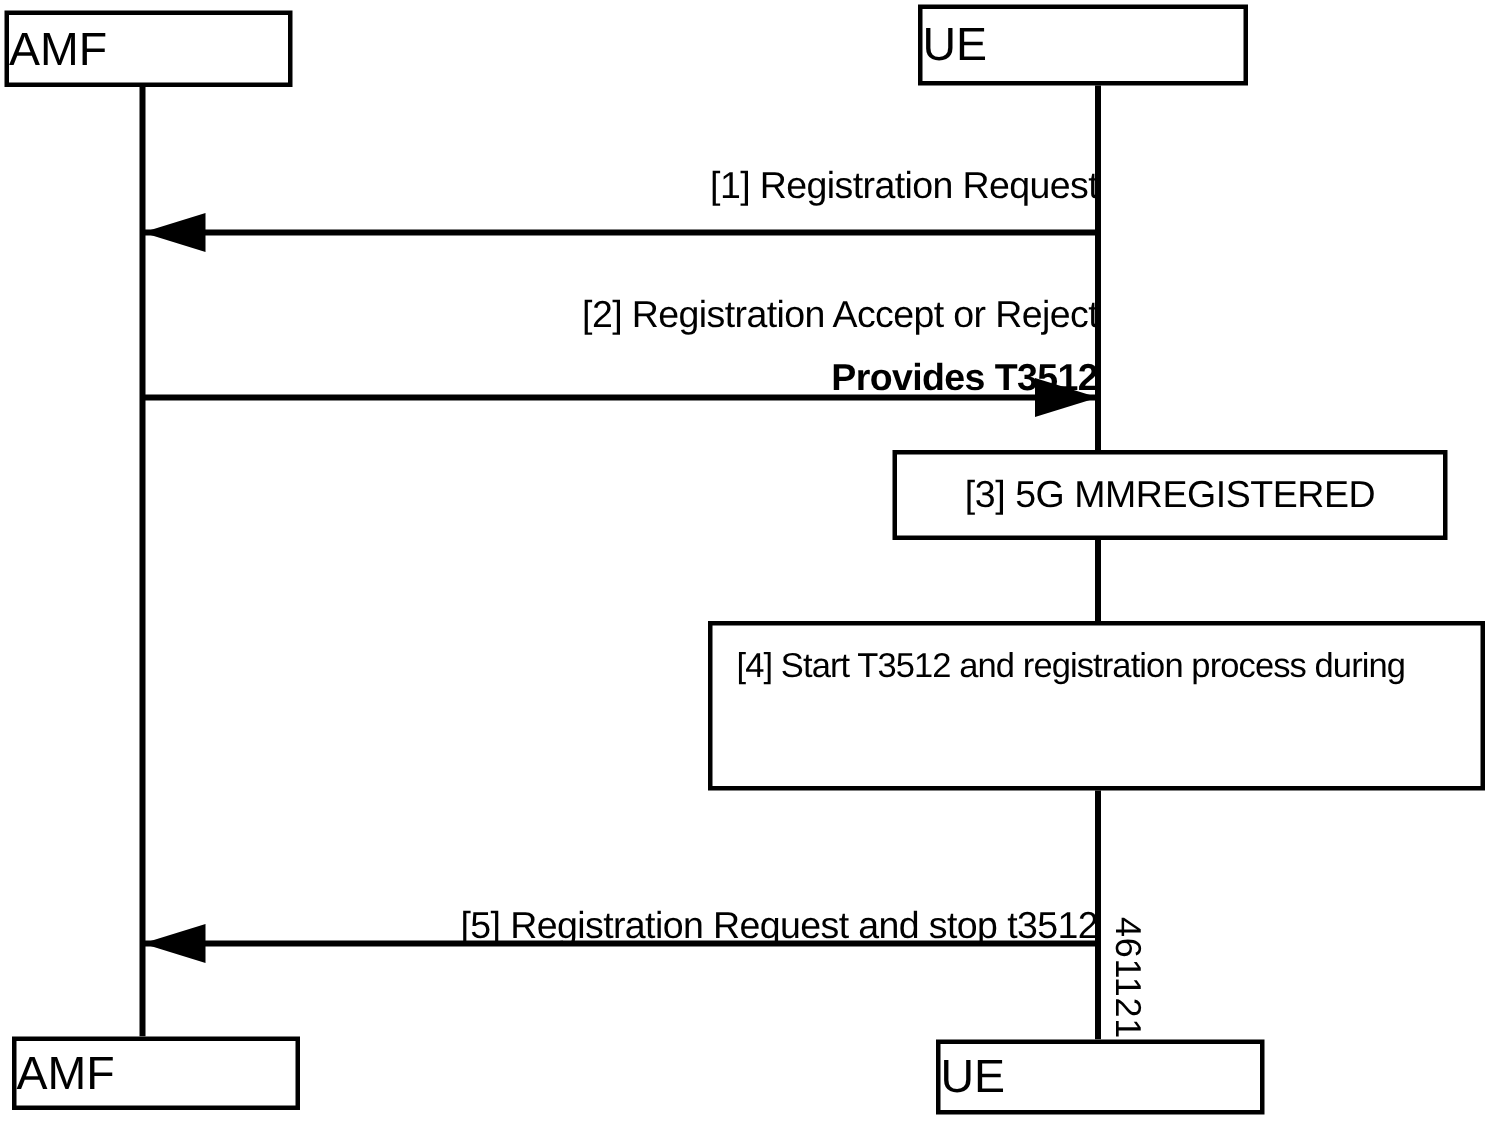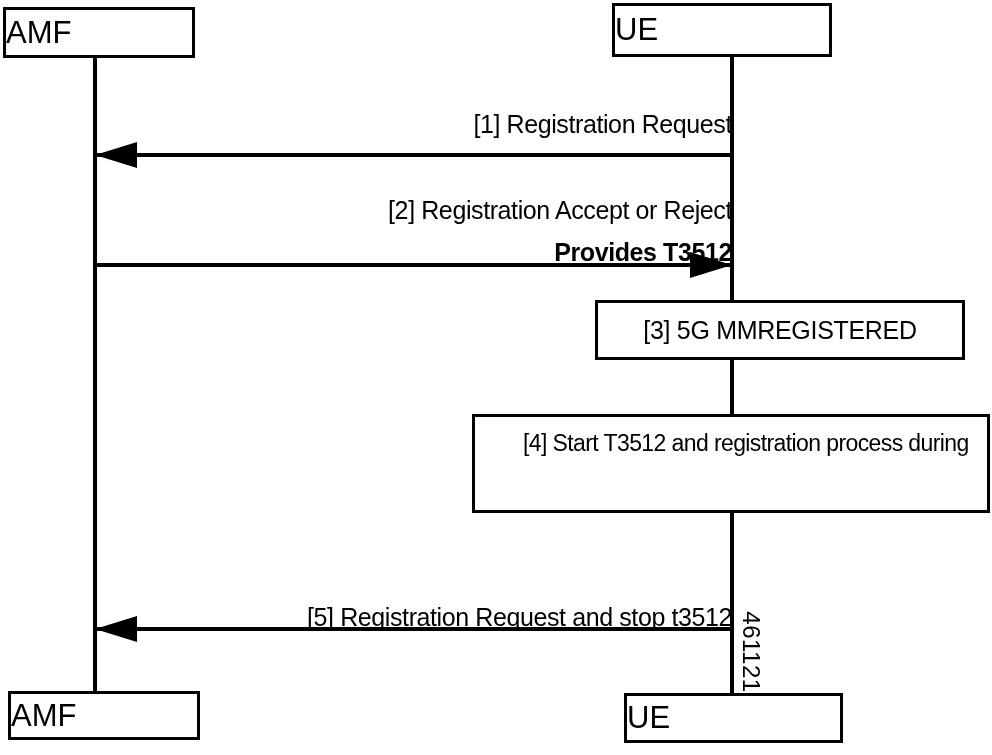--- a/index.html
+++ b/index.html
@@ -66,21 +66,21 @@
 
   <div class="msg-label" style="top:196px;">[2] Registration Accept or Reject</div>
   <div class="msg-label" style="top:238px;font-weight:bold;">Provides T3512</div>
   <div class="msg-line" style="left:95px; top:263px; width:637px;"></div>
   <div class="arrowhead right" style="left:690px; top:252px;"></div>
 
   <div class="state-box centered" style="left:563px; top:300px; width:370px; height:60px;margin-left:32px;">
     <span>[3] 5G MMREGISTERED</span>
   </div>
 
-  <div class="state-box" style="left:472px; top:414px; width:518px; height:99px; padding-top:11px;padding-left:32px;">
+  <div class="state-box" style="left:472px; top:414px; width:518px; height:113px; padding-top:11px;">
     <span class="ln head">[4] Start T3512 and registration process during</span>
   </div>
 
   <div class="msg-label" style="top:582px;margin-top:21px;">[5] Registration Request and stop t3512</div>
   <div class="msg-line" style="left:95px; top:627px; width:637px;"></div>
   <div class="arrowhead left" style="left:95px; top:616px;"></div>
 
   <div class="watermark">461121</div>
 
   <div class="actor-box" style="left:8px; top:691px; width:192px; height:49px;">

